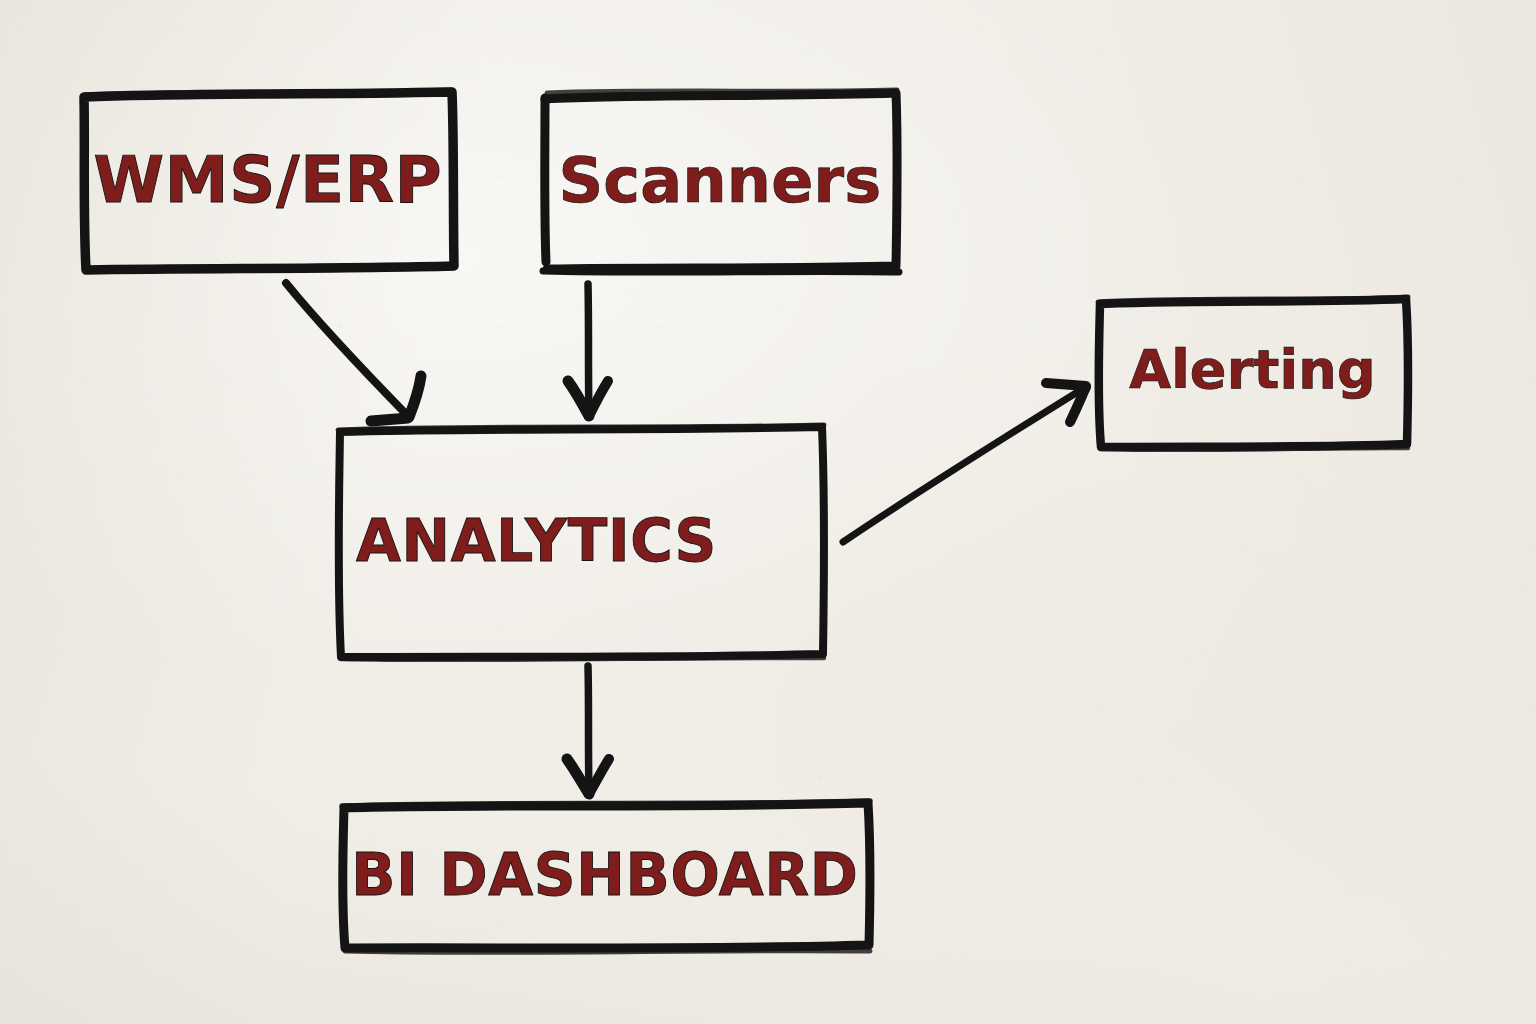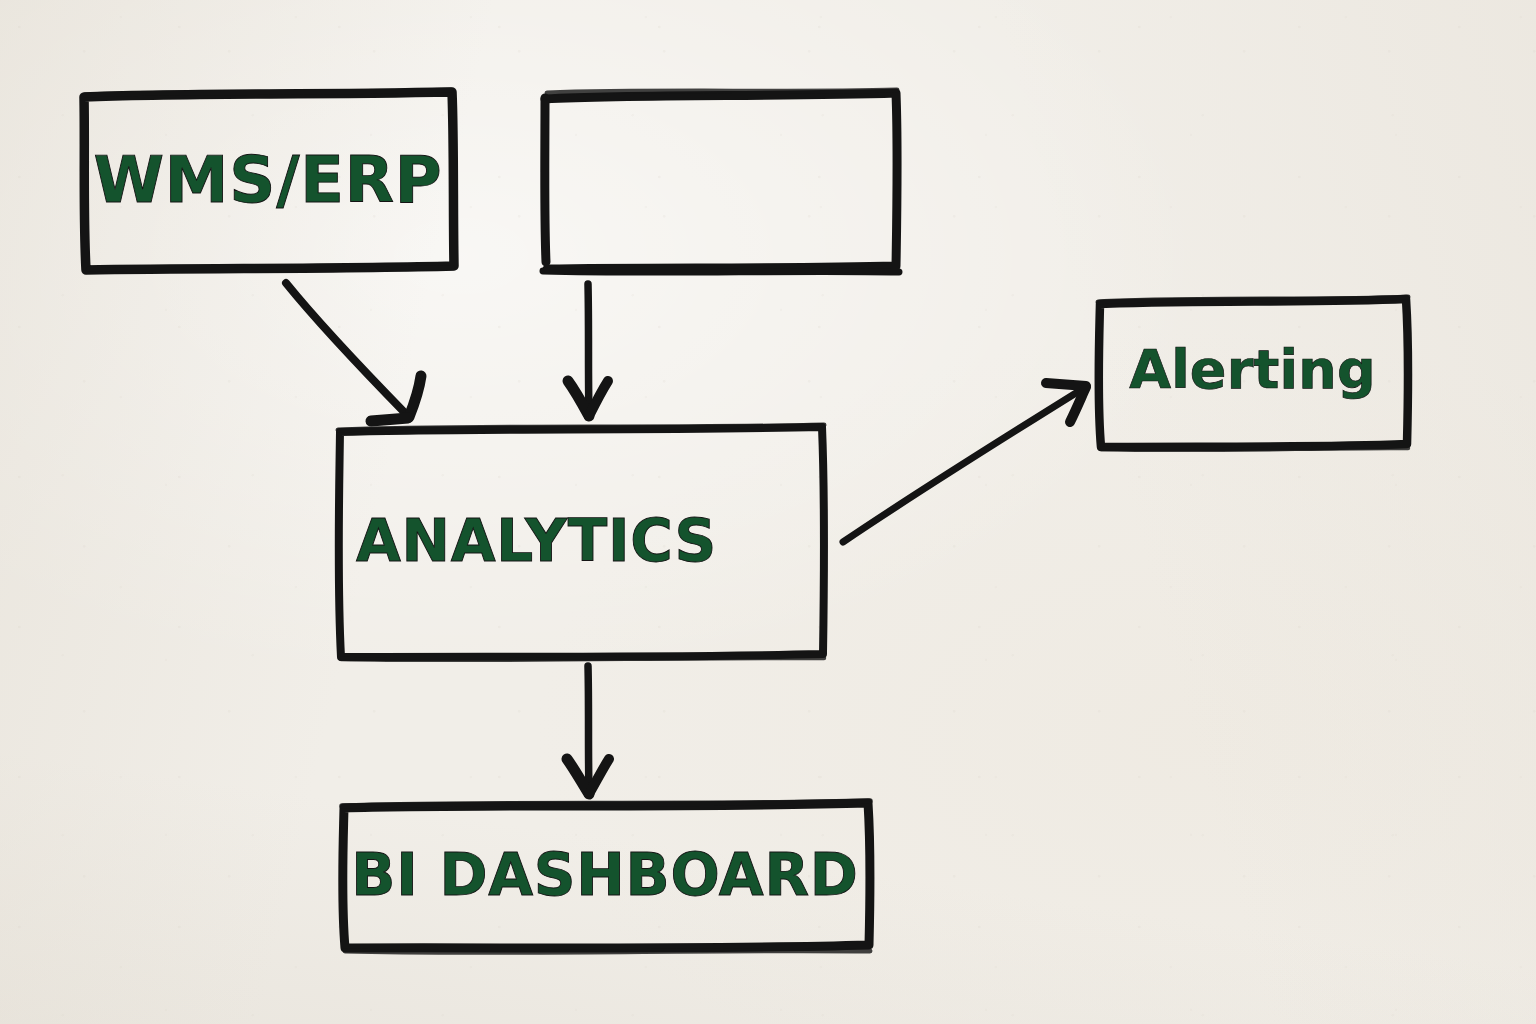--- a/index.html
+++ b/index.html
@@ -58,21 +58,21 @@
   }
 
   
   .node-label {
     position: absolute;
     display: flex;
     align-items: center;
     justify-content: center;
     flex-direction: column;
     text-align: center;
-    color: #14532d;
+    color: #7f1d1d;
     line-height: 1.06;
     user-select: none;
     white-space: pre;
   }
   .node-label .line {
     display: block;
   }
 
   
   .ink-caps {
@@ -178,20 +178,23 @@
       <path d="M 843 542 C 920 490, 1010 434, 1084 388" fill="none" stroke="#141414" stroke-width="7" stroke-linecap="round"></path>
       <path d="M 1086 386 C 1073 385, 1059 384, 1046 383" fill="none" stroke="#141414" stroke-width="10" stroke-linecap="round"></path>
       <path d="M 1086 387 C 1081 398, 1076 410, 1070 422" fill="none" stroke="#141414" stroke-width="10" stroke-linecap="round"></path>
     </g>
   </svg>
 
   <div class="node-label ink-caps sz-wms" style="left:81px; top:92px; width:374px; height:178px;">
     <span class="line">WMS/ERP</span>
   </div>
 
+  <div class="node-label ink-mixed sz-scanners" style="left:541px; top:92px; width:358px; height:178px;">
+    <span class="line">Scanners</span>
+  </div>
 
   <div class="node-label ink-caps sz-db" style="left:335px; top:426px; width:403px; height:232px;">
     <span class="line">ANALYTICS</span>
   </div>
 
   <div class="node-label ink-caps sz-bi" style="left:338px; top:802px; width:534px; height:148px;">
     <span class="line">BI DASHBOARD</span>
   </div>
 
   <div class="node-label ink-mixed sz-alert" style="left:1095px; top:295px; width:315px; height:150px;">

